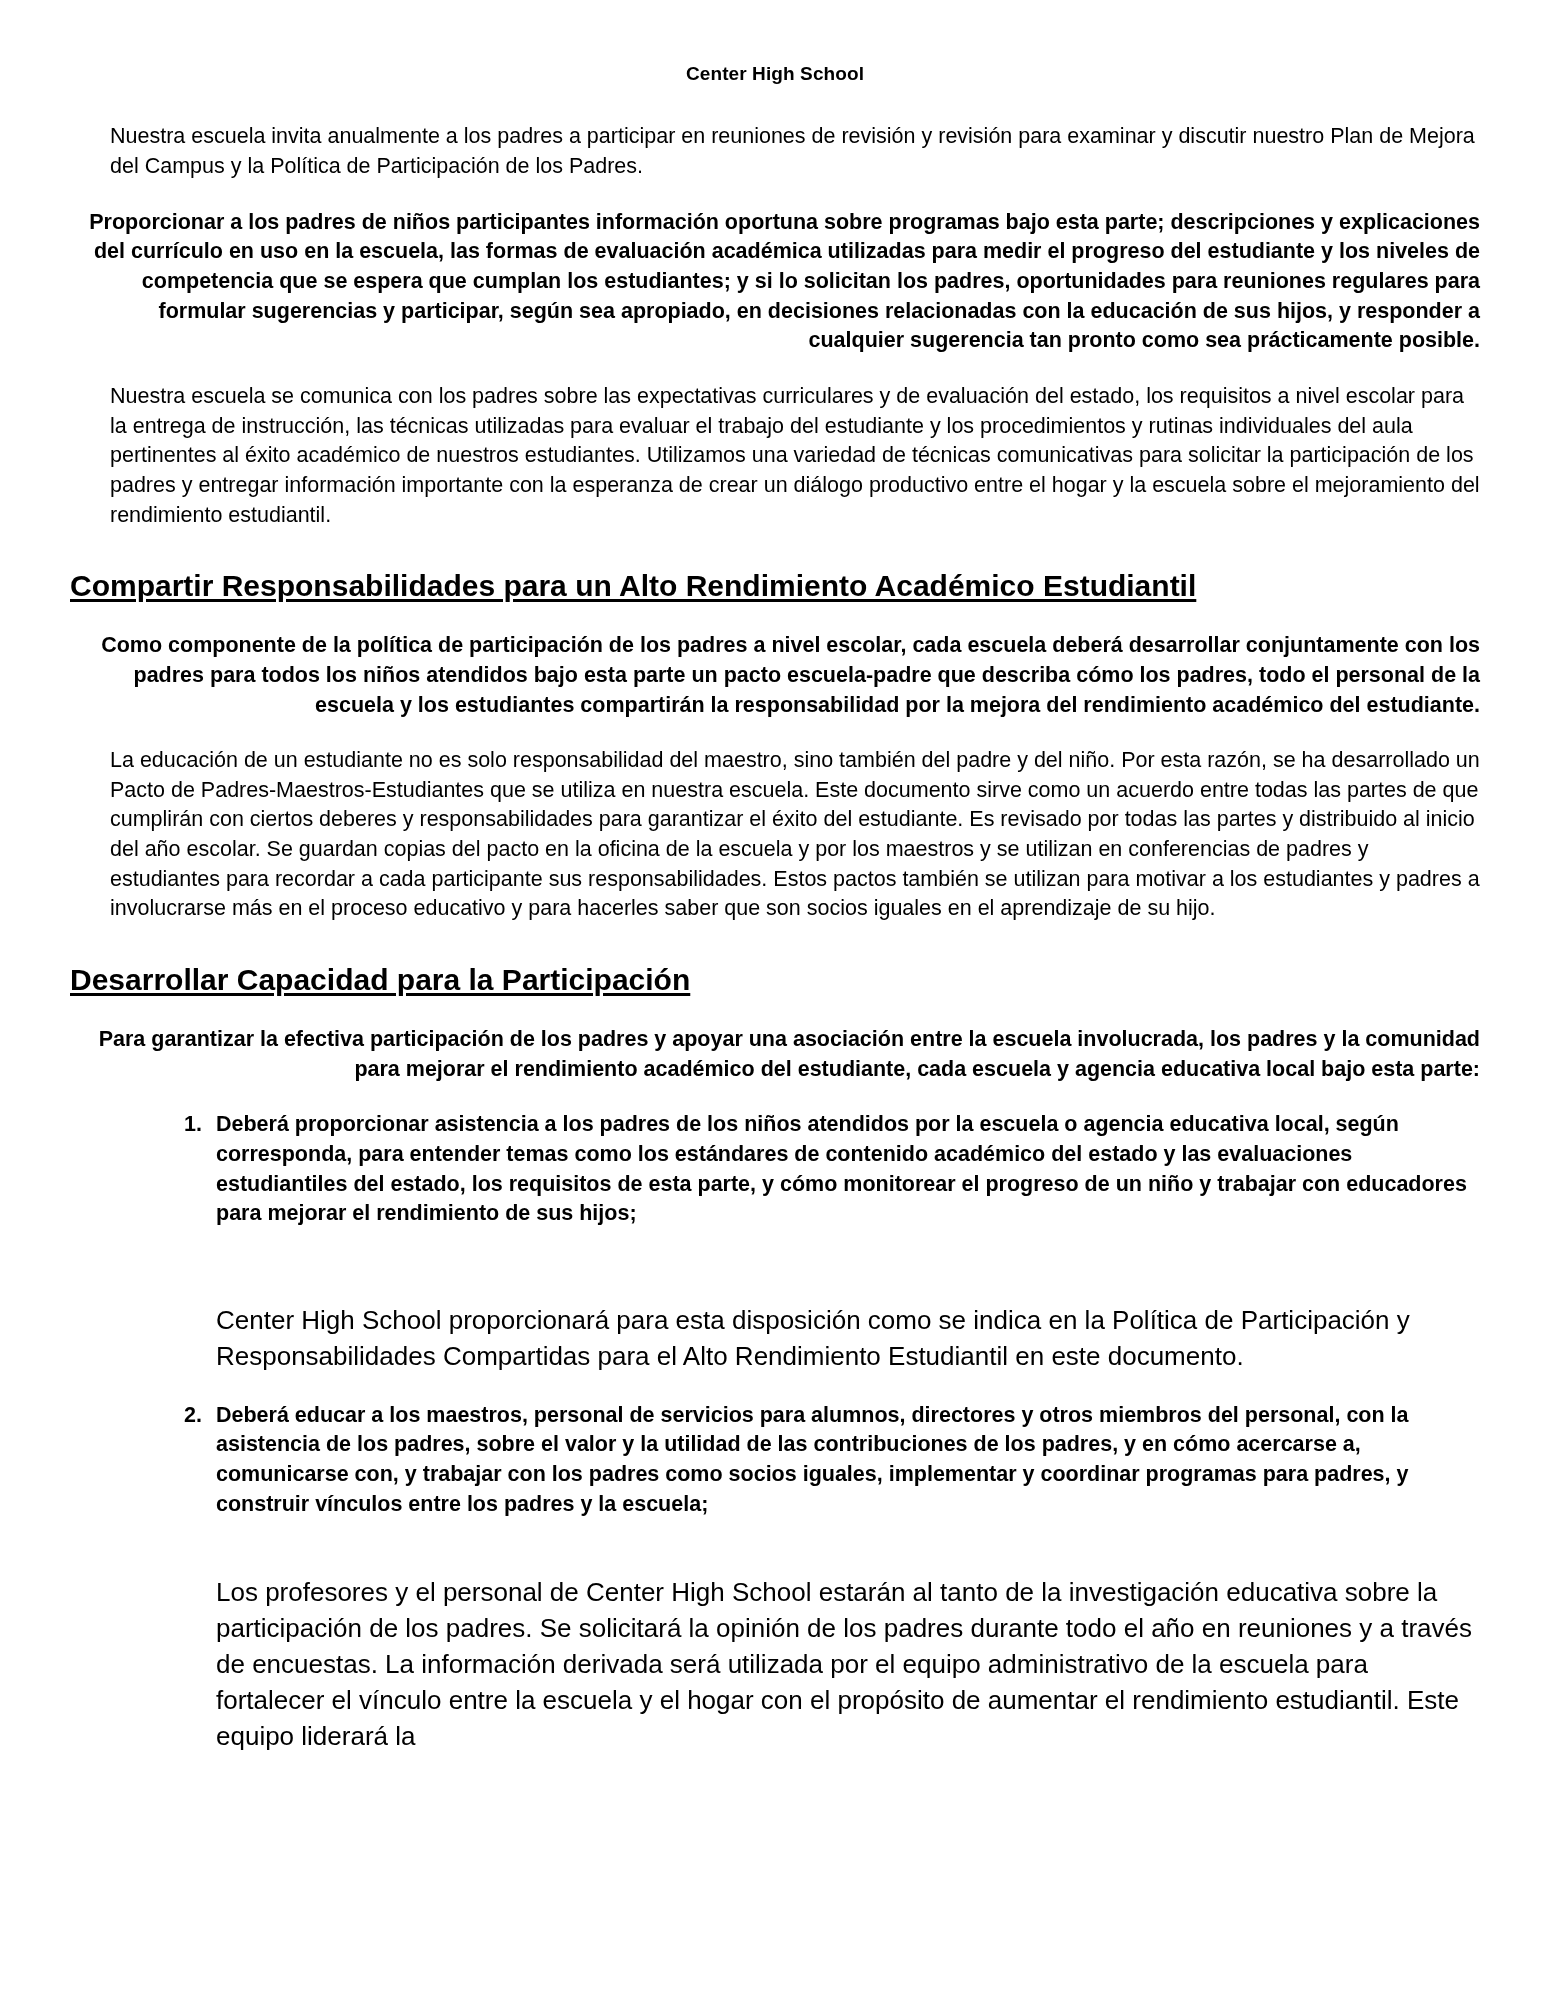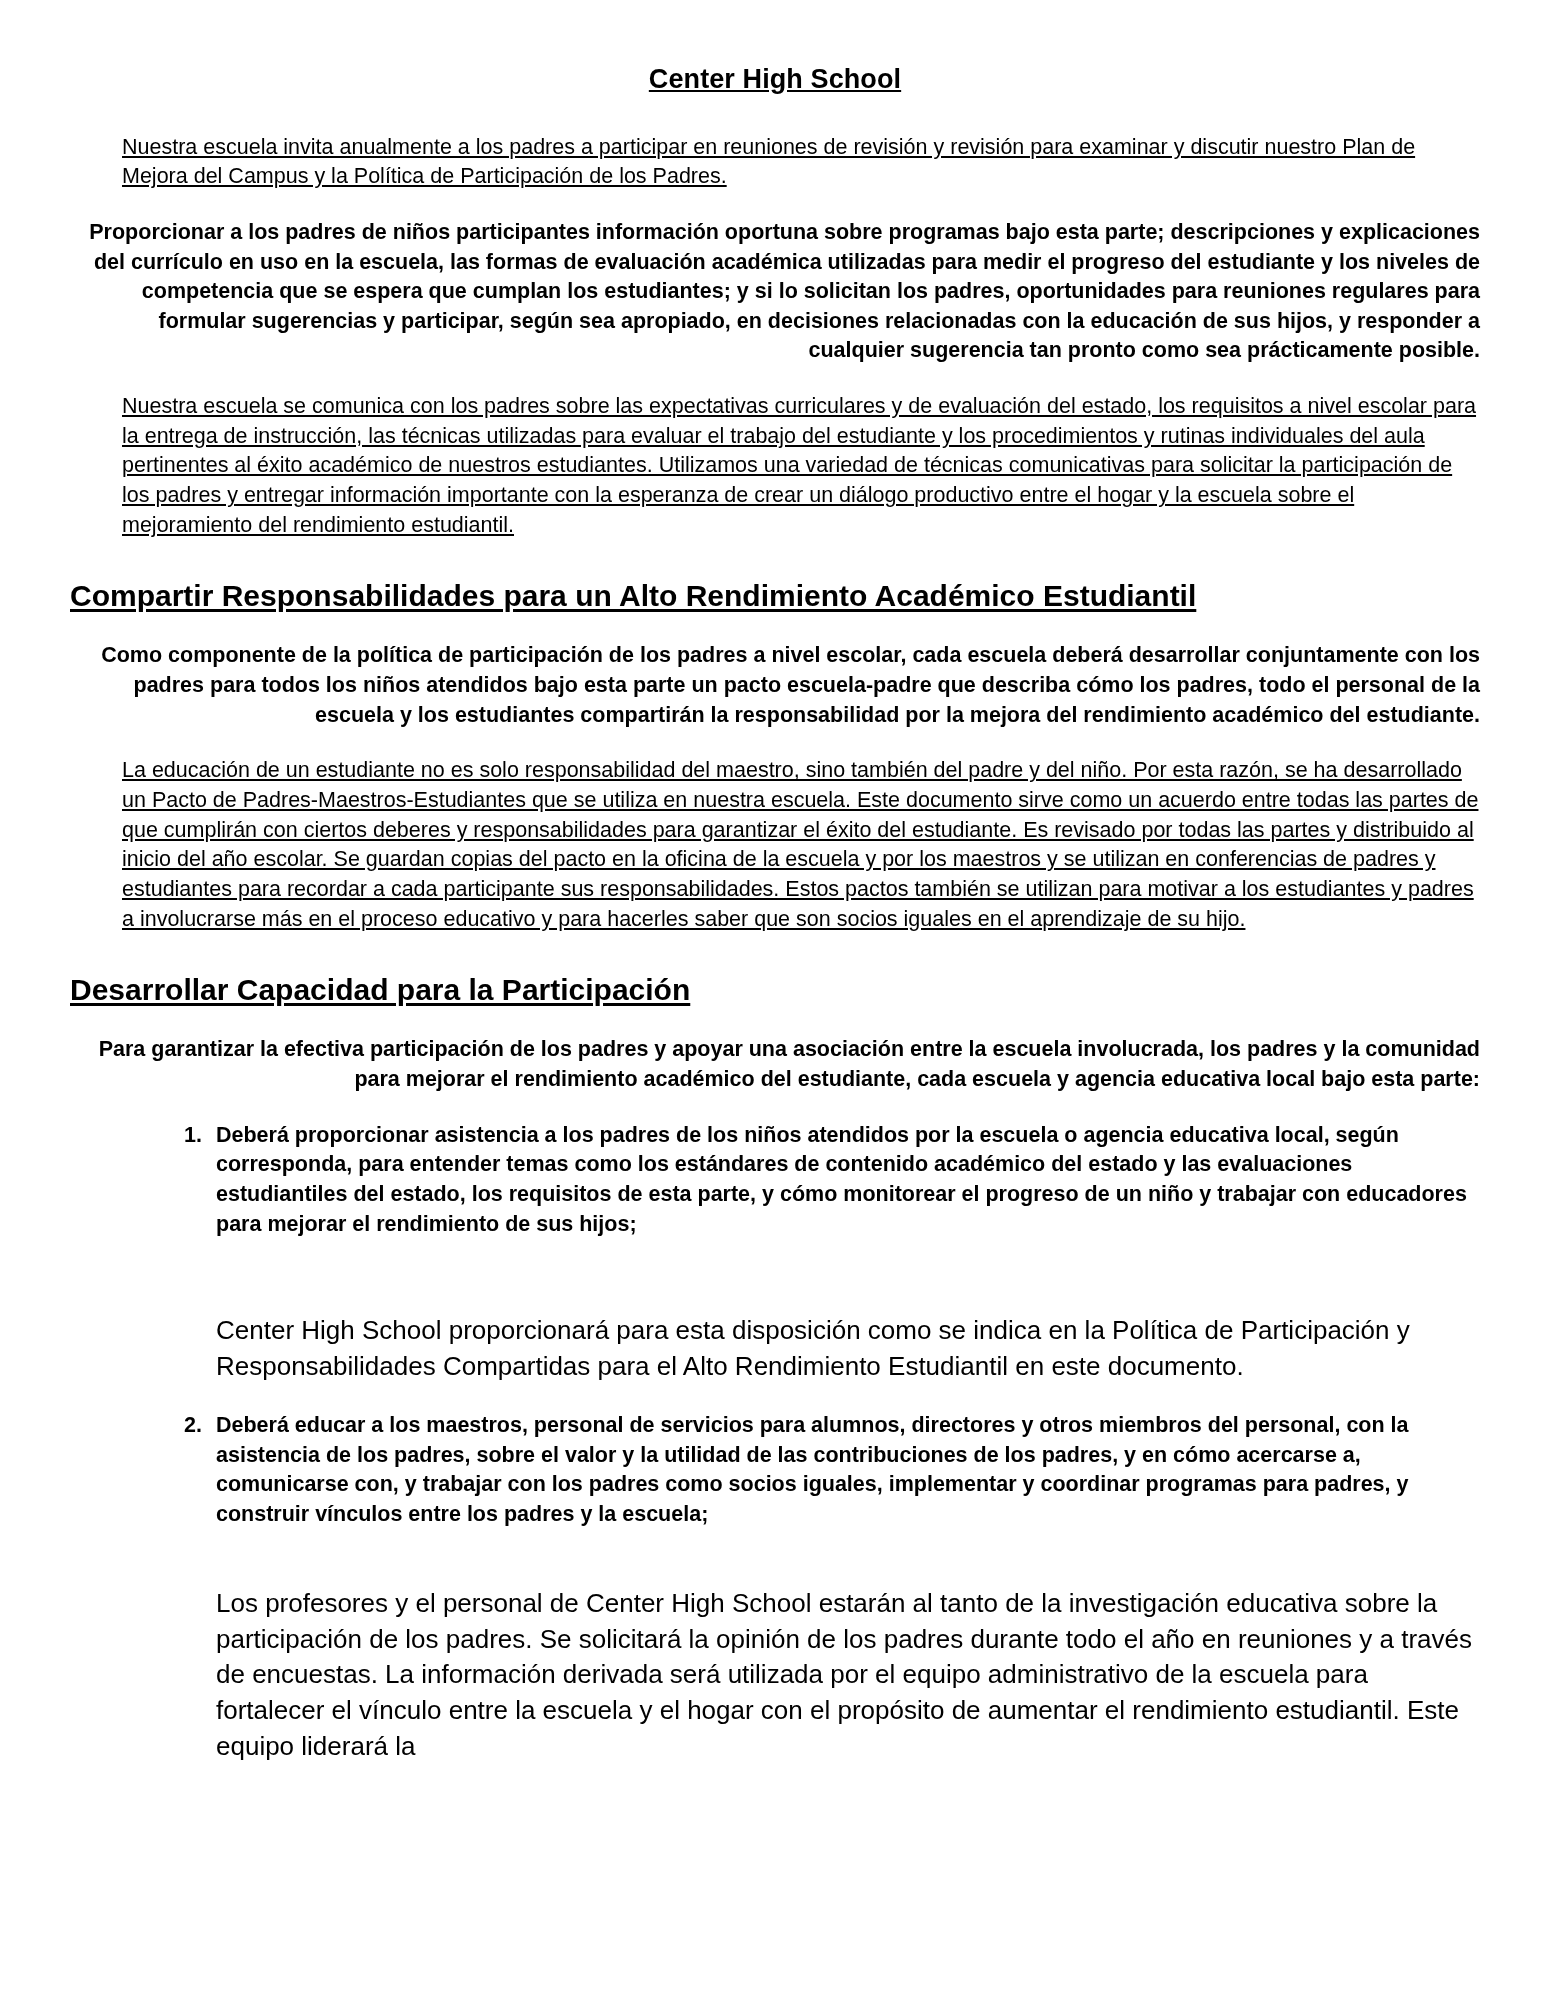--- a/index.html
+++ b/index.html
@@ -26,44 +26,42 @@
   .doc-body {
     width: 1410px;
   }
 
   
   .title-block {
     text-align: center;
     margin: 0 0 0 0;
   }
   .title-line {
-    font-size: 27px;
+    font-size: 19px;
     font-weight: bold;
     line-height: 1.28;
     letter-spacing: 0.1px;
-    text-decoration: underline;
   }
 
   
   p {
     margin: 0;
     font-size: 21.5px;
     line-height: 1.38;
     text-align: left;
   }
   .p-regular {
     font-weight: normal;
   }
   .p-bold {
     font-weight: bold;
     text-align: right;
   }
   .indent {
-    margin-left: 52px;
-    text-decoration: underline;
+    margin-left: 40px;
   }
   .gap-md { height: 26px; }
   .gap-lg { height: 36px; }
   .gap-xl { height: 56px; }
   .gap-xxl { height: 74px; }
 
   
   .section-heading {
     font-size: 30px;
     font-weight: bold;

